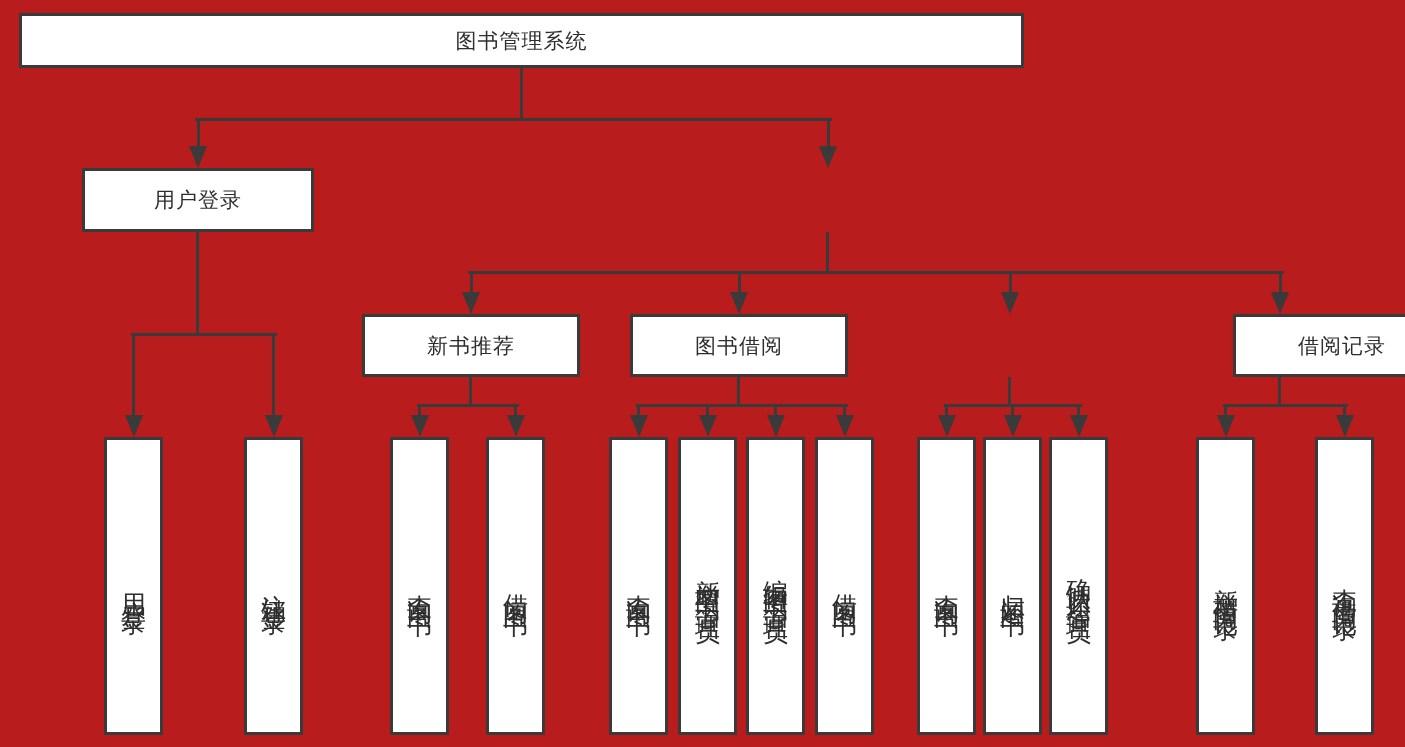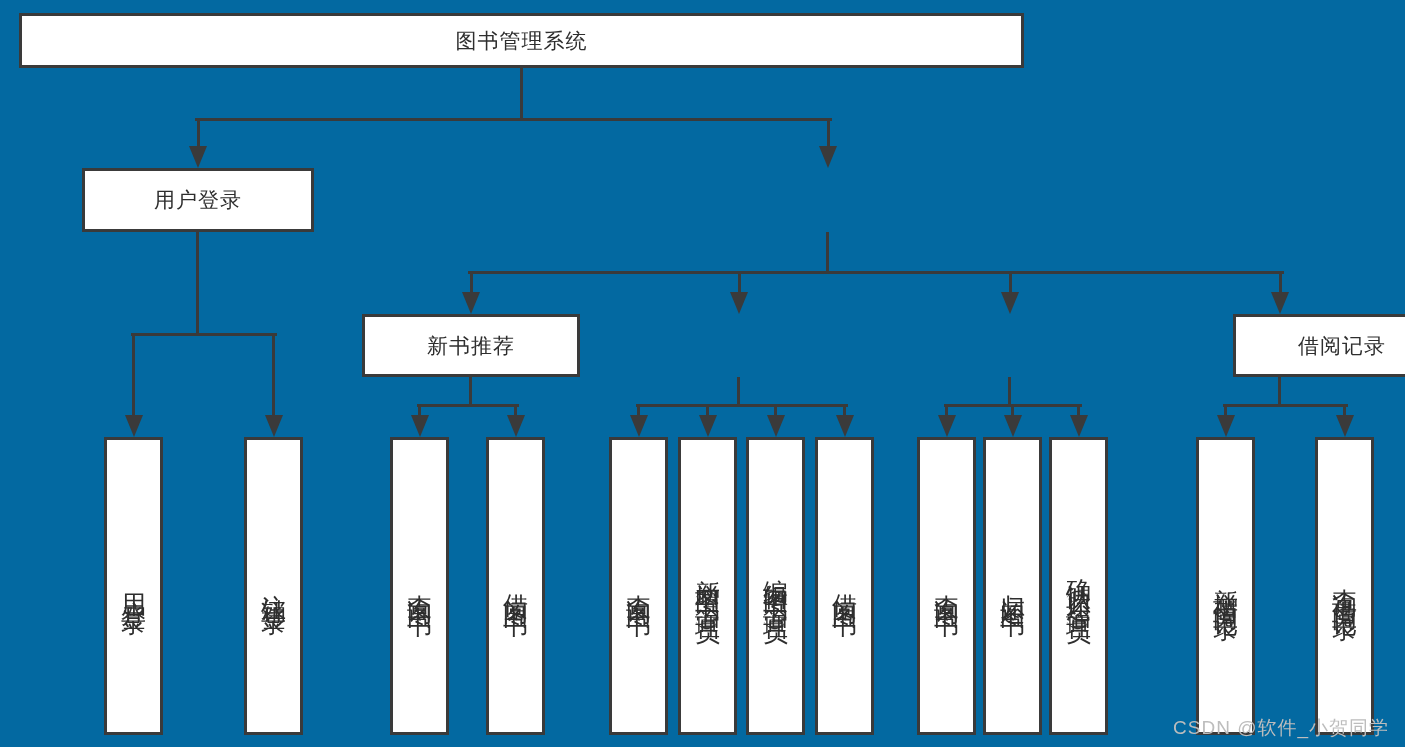--- a/index.html
+++ b/index.html
@@ -6,21 +6,21 @@
     --line:#3a3a3a;
     --text:#2e2e2e;
     --wm:#bdbdbd;
   }
   html,body{margin:0;padding:0;background:#ffffff;}
   body{font-family:"Liberation Sans","DejaVu Sans",sans-serif;}
   #canvas{
     position:relative;
     width:1405px;
     height:747px;
-    background:#0369a1;
+    background:#b91c1c;
     overflow:hidden;
   }
   .node{
     position:absolute;
     box-sizing:border-box;
     background:#ffffff;
     border:3px solid var(--line);
     display:flex;
     align-items:center;
     justify-content:center;
@@ -76,20 +76,23 @@
   <div class="node h-node root-node">
     <span>图书管理系统</span>
   </div>
 
   <div class="node h-node l2-node" style="left:82px">
     <span>用户登录</span>
   </div>
 
   <div class="node h-node l3-node" style="left:362px">
     <span>新书推荐</span>
+  </div>
+  <div class="node h-node l3-node" style="left:630px">
+    <span>图书借阅</span>
   </div>
   <div class="node h-node l3-node" style="left:1233px">
     <span>借阅记录</span>
   </div>
 
   <div class="node leaf" style="left:104px">
     <span>用户登录</span>
   </div>
   <div class="node leaf" style="left:244px">
     <span>注销登录</span>
@@ -180,14 +183,13 @@
       <div class="vline" style="left: 1077px; top: 407px; width: 3px; height: 14px;"></div>
       <div class="arrow" style="left: 1069.5px; top: 415px;"></div>
       <div class="vline" style="left: 1277.5px; top: 377px; width: 3px; height: 30px;"></div>
       <div class="hline" style="left: 1222.5px; top: 404px; width: 125px; height: 3px;"></div>
       <div class="vline" style="left: 1224px; top: 407px; width: 3px; height: 14px;"></div>
       <div class="arrow" style="left: 1216.5px; top: 415px;"></div>
       <div class="vline" style="left: 1343px; top: 407px; width: 3px; height: 14px;"></div>
       <div class="arrow" style="left: 1335.5px; top: 415px;"></div>
     </div>
 
-  <div class="watermark">CSDN @软件_小贺同学</div>
 </div>
 
 </body></html>

